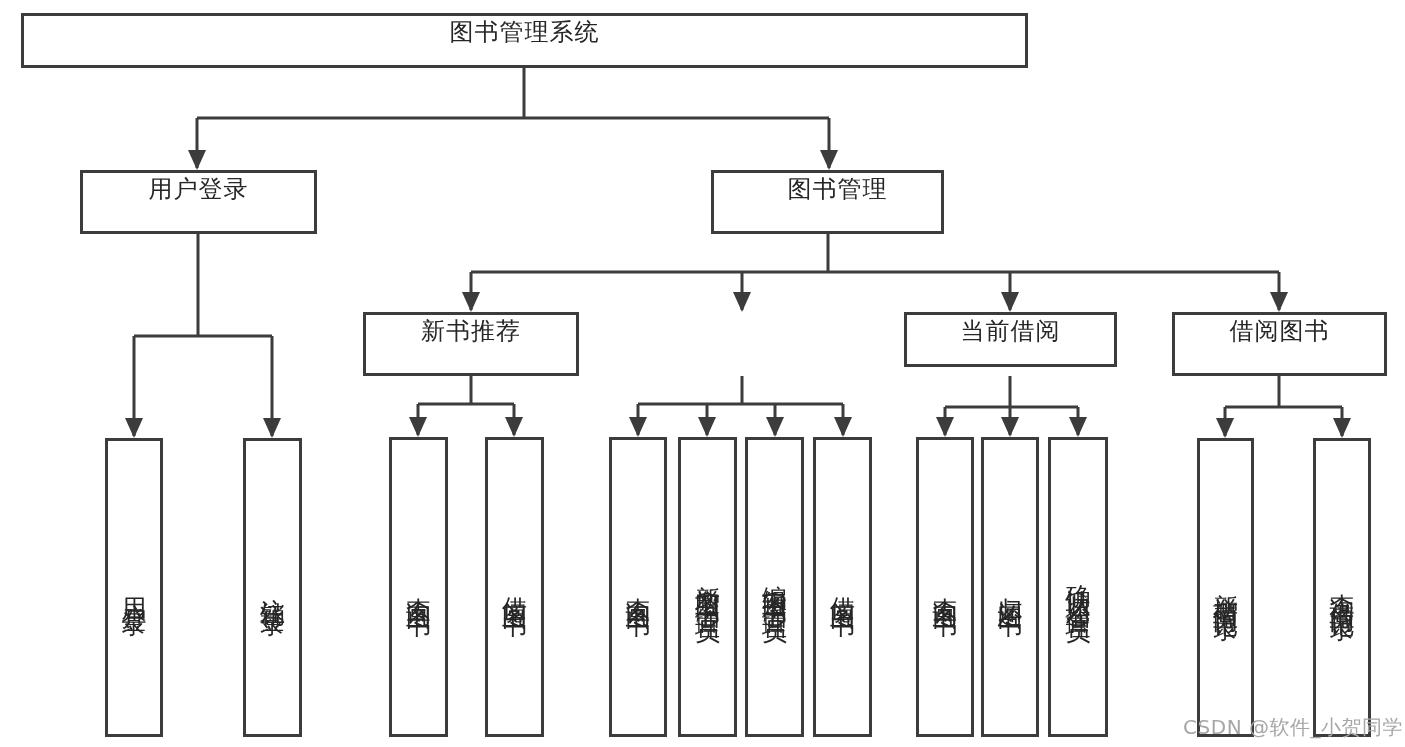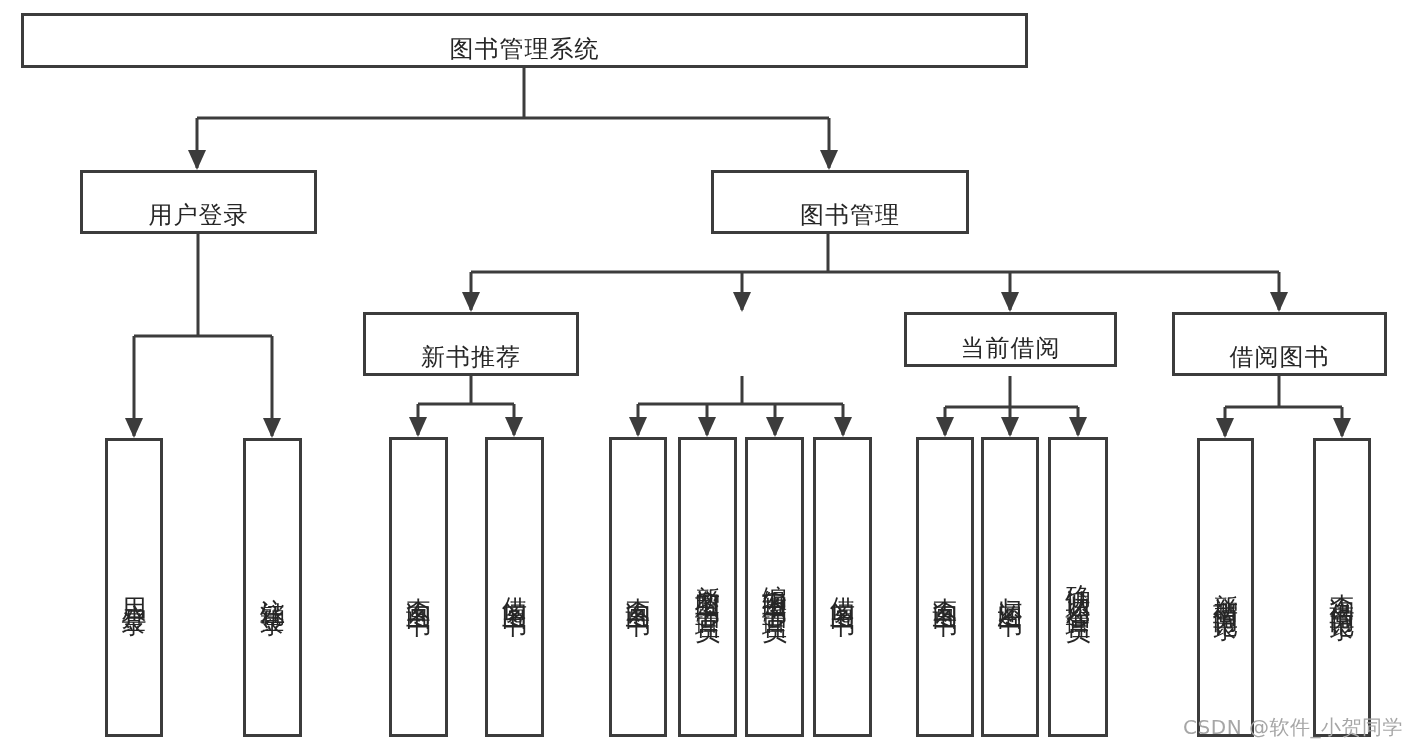--- a/index.html
+++ b/index.html
@@ -9,21 +9,21 @@
     background:#ffffff;
     font-family:"DejaVu Sans","Liberation Sans",sans-serif;
     overflow:hidden;
   }
   svg.wires{position:absolute;left:0;top:0;pointer-events:none;}
   .hbox{
     position:absolute;
     box-sizing:border-box;
     border:3px solid #3c3c3c;
     background:#ffffff;
-    display:flex;align-items:flex-end;justify-content:center;
+    display:flex;align-items:flex-start;justify-content:center;
     font-size:24px;color:#262626;
     letter-spacing:1px;
     white-space:nowrap;
   }
   .vbox{
     position:absolute;
     box-sizing:border-box;
     border:3px solid #3c3c3c;
     background:#ffffff;
     display:flex;align-items:center;justify-content:center;
@@ -89,21 +89,21 @@
     </g>
   </svg>
 
   <div class="hbox" style="left:21px;top:13px;width:1007px;height:55px;">
     <span>图书管理系统</span>
   </div>
 
   <div class="hbox" style="left:80px;top:170px;width:237px;height:64px;">
     <span>用户登录</span>
   </div>
-  <div class="hbox" style="left:711px;top:170px;width:258px;height:64px;padding-left:20px;">
+  <div class="hbox" style="left:711px;top:170px;width:233px;height:64px;padding-left:20px;">
     <span>图书管理</span>
   </div>
 
   <div class="hbox" style="left:363px;top:312px;width:216px;height:64px;">
     <span>新书推荐</span>
   </div>
   <div class="hbox" style="left:904px;top:312px;width:213px;height:55px;">
     <span>当前借阅</span>
   </div>
   <div class="hbox" style="left:1172px;top:312px;width:215px;height:64px;">

